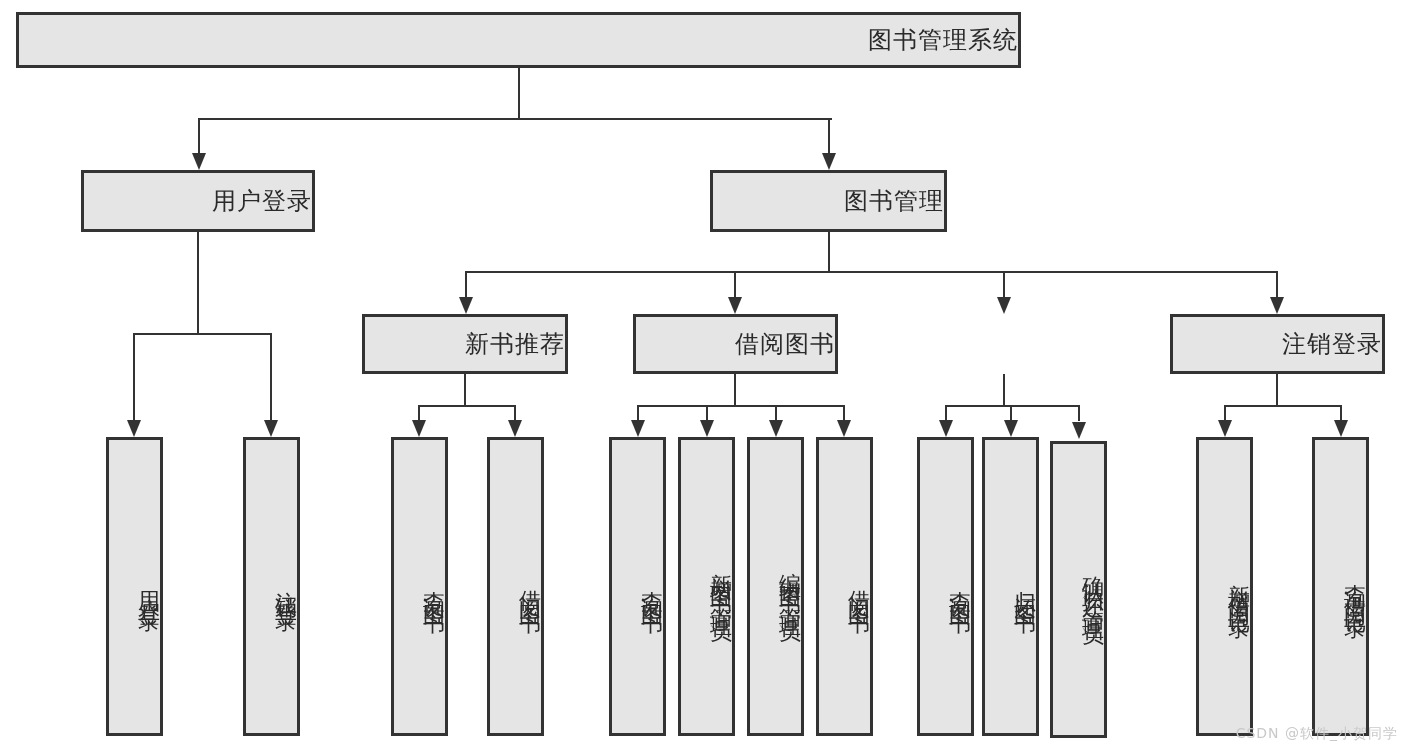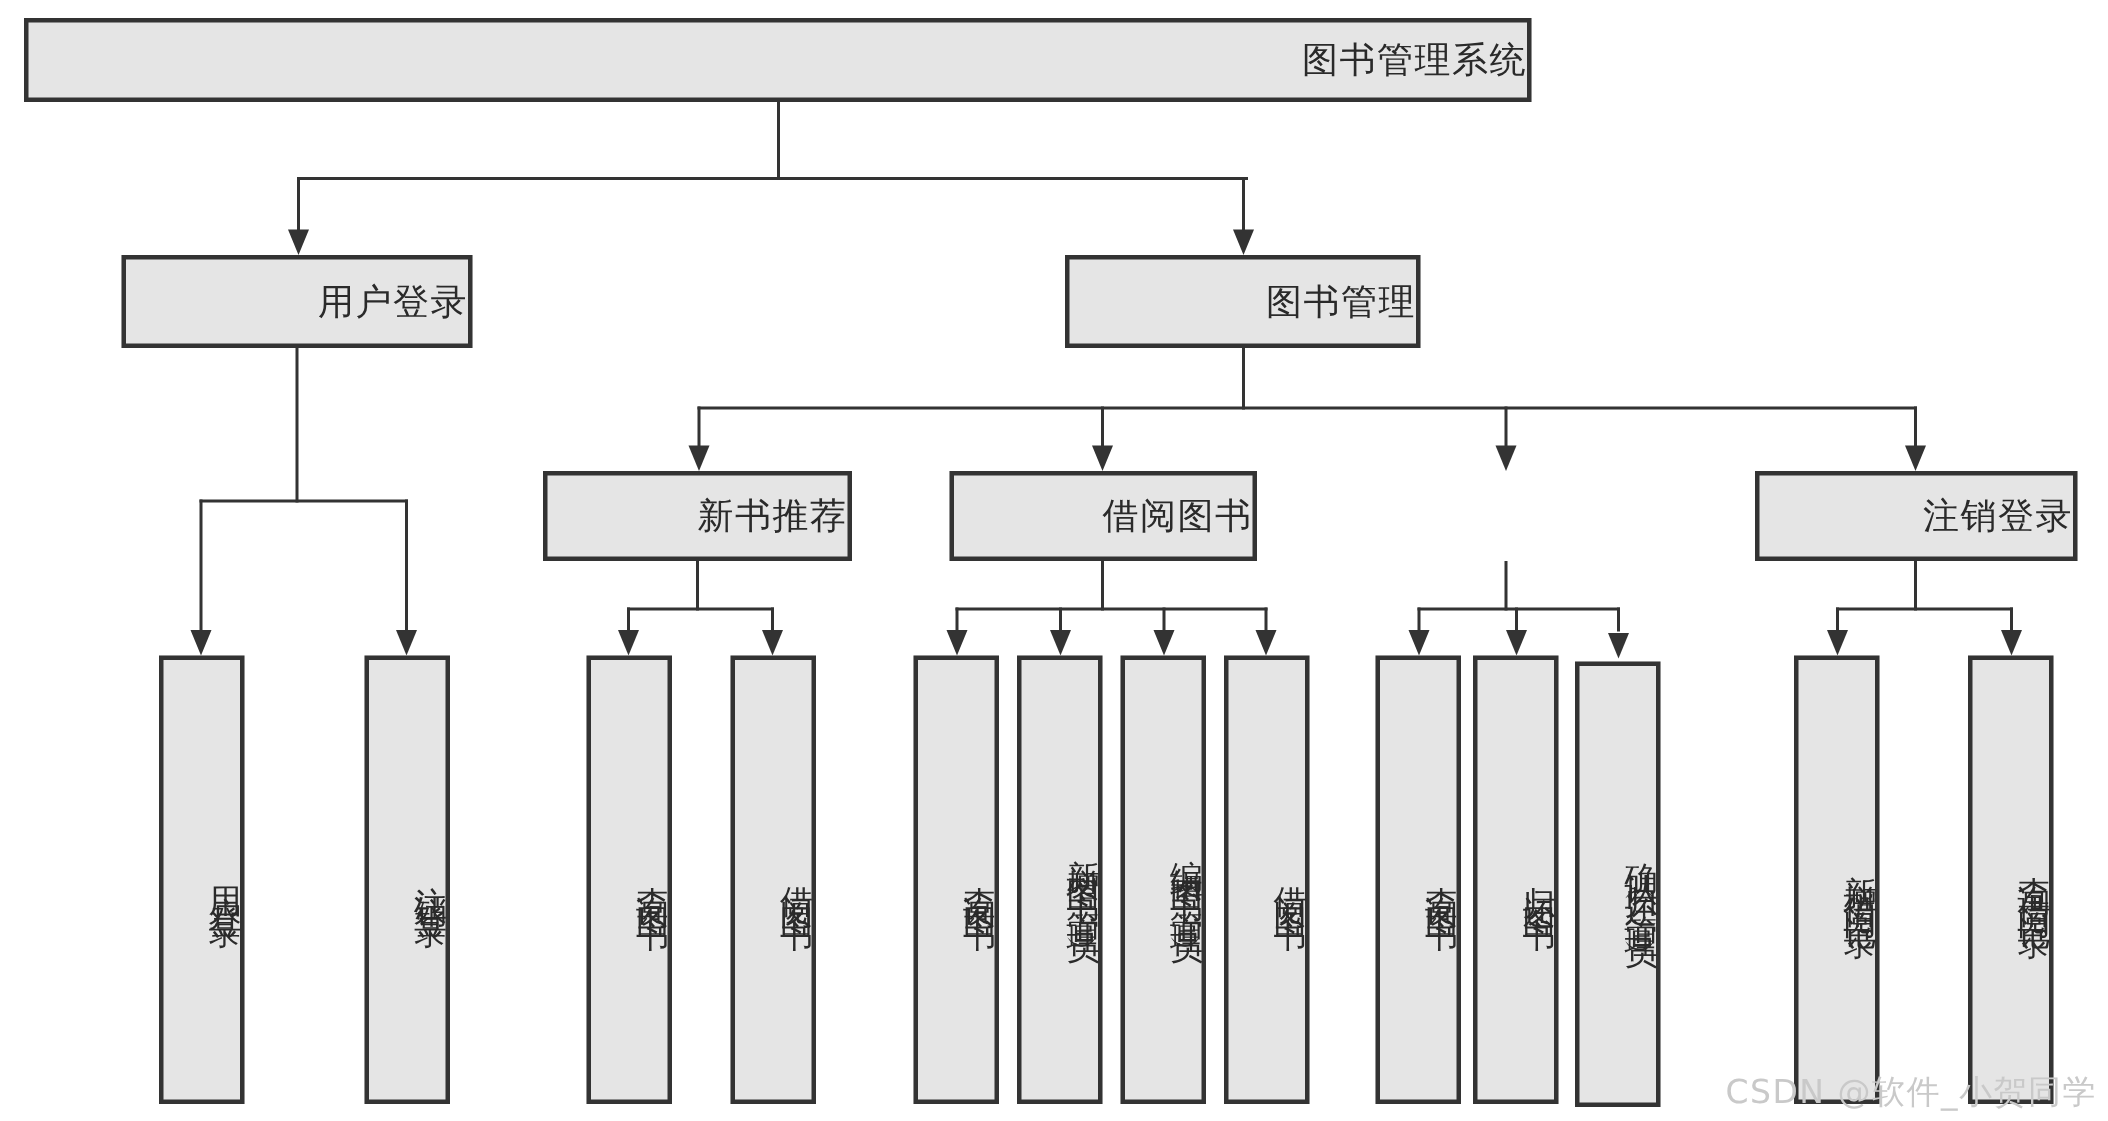--- a/index.html
+++ b/index.html
@@ -21,21 +21,21 @@
   .hline, .vline { position:absolute; background:#333333; }
   .hline { height:2px; }
   .vline { width:2px; }
   .arrow {
     position:absolute; width:0; height:0;
     border-left:7px solid transparent; border-right:7px solid transparent;
     border-top:17px solid #333333;
   }
   .watermark {
     position:absolute; right:7px; bottom:4px;
-    font-size:22px; color:#c9c9c9; letter-spacing:1px; z-index:5;
+    font-size:14px; color:#c9c9c9; letter-spacing:1px; z-index:5;
   }
 </style>
 </head>
 <body>
 
 <div id="canvas">
 
   <div class="box" style="left:16px;top:12px;width:1005px;height:56px;">
     <span>图书管理系统</span>
   </div>

